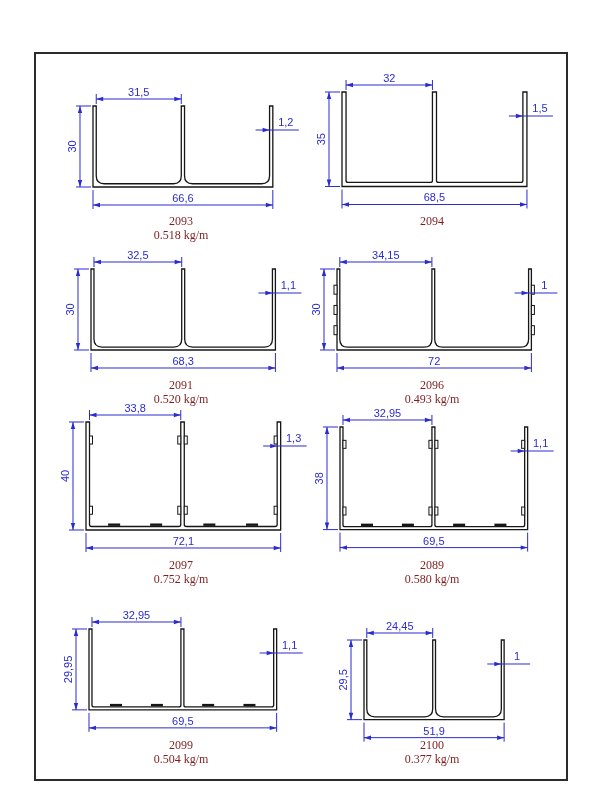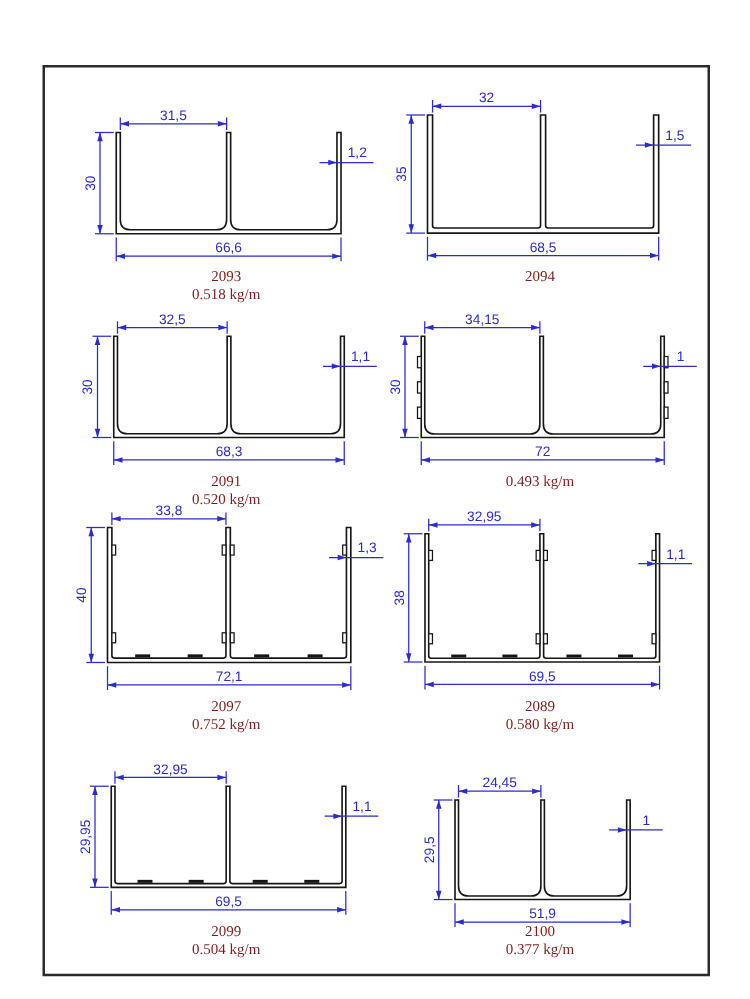--- a/index.html
+++ b/index.html
@@ -153,20 +153,21 @@
       <line x1="40" y1="119" x2="234.4" y2="119" stroke="#2b2bd0" stroke-width="1"></line>
       <polygon points="40.0,119.0 47.0,121.2 47.0,116.8" fill="#2b2bd0"></polygon>
       <polygon points="234.4,119.0 227.4,116.8 227.4,121.2" fill="#2b2bd0"></polygon>
       <text text-anchor="middle" fill="#2b2bd0" font-family="&quot;Liberation Sans&quot;, sans-serif" font-size="11" x="137.2" y="116">72</text>
       <line x1="217.6" y1="44" x2="260.4" y2="44" stroke="#2b2bd0" stroke-width="1"></line>
       <polygon points="231.6,44.0 224.6,41.8 224.6,46.2" fill="#2b2bd0"></polygon>
       <text text-anchor="middle" fill="#2b2bd0" font-family="&quot;Liberation Sans&quot;, sans-serif" font-size="11" x="247.4" y="40">1</text>
     </svg>
   </div>
 <div class="plabel" id="l3" style="left: 332px; top: 379px;">
+  <div class="pcode">2096</div>
   <div class="pweight">0.493 kg/m</div>
 </div>
 
 <div class="drawing" id="d4" style="left: 45.665px; top: 402px;">
     <svg width="270.66999999999996" height="154" viewBox="0 0 270.66999999999996 154" style="overflow:visible;display:block">
       <path d="M40,20 L40,128 L234.67,128 L234.67,20 L231.16,20 L231.16,122.49 Q231.16,124.49 229.16,124.49 L140.27999999999997,124.49 Q138.27999999999997,124.49 138.27999999999997,122.49 L138.27999999999997,20 L134.76999999999998,20 L134.76999999999998,122.49 Q134.76999999999998,124.49 132.76999999999998,124.49 L45.51,124.49 Q43.51,124.49 43.51,122.49 L43.51,20 Z" fill="#ffffff" stroke="#161616" stroke-width="1.3"></path>
       <rect x="43.51" y="34.04" width="3" height="8" fill="#ffffff" stroke="#161616" stroke-width="1"></rect>
       <rect x="131.76999999999998" y="34.04" width="3" height="8" fill="#ffffff" stroke="#161616" stroke-width="1"></rect>
       <rect x="138.27999999999997" y="34.04" width="3" height="8" fill="#ffffff" stroke="#161616" stroke-width="1"></rect>
       <rect x="228.16" y="34.04" width="3" height="8" fill="#ffffff" stroke="#161616" stroke-width="1"></rect>

